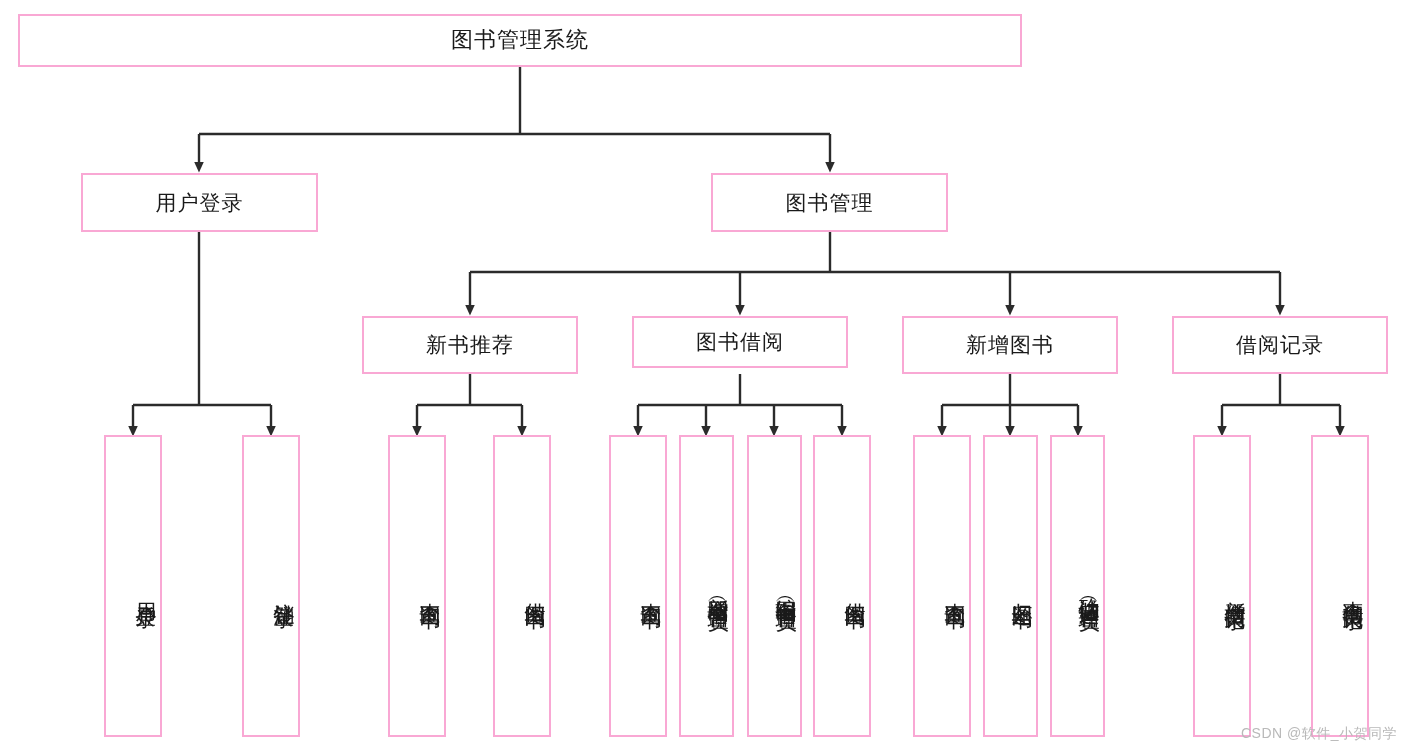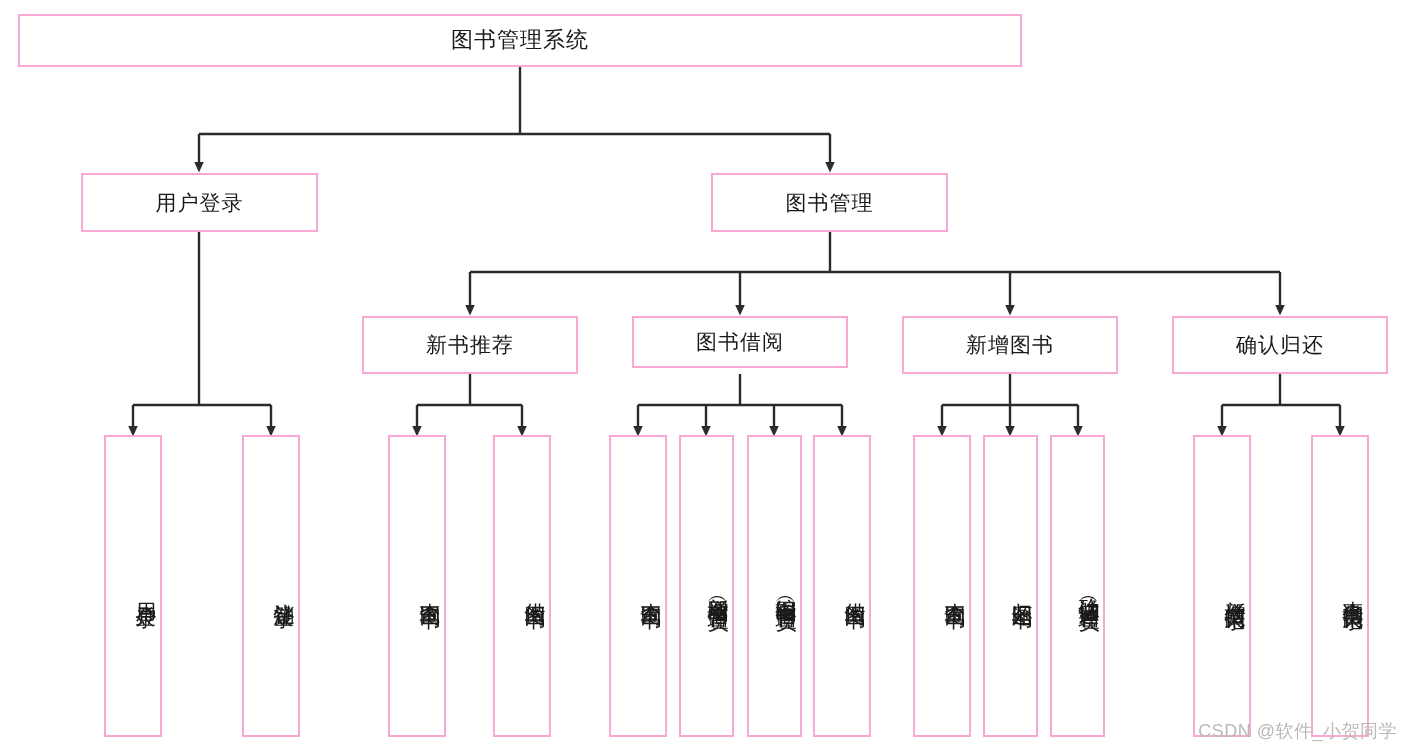--- a/index.html
+++ b/index.html
@@ -49,21 +49,21 @@
   }
   .node.vert .vtext{
     writing-mode:vertical-rl;
     text-orientation:upright;
     display:block;
   }
   .watermark{
     position:absolute;
     right:8px;
     bottom:4px;
-    font-size:18px;
+    font-size:14px;
     color:#b9b9b9;
     letter-spacing:0.5px;
     z-index:5;
     white-space:nowrap;
   }
 </style>
 </head>
 <body>
 
 <div id="stage">
@@ -132,21 +132,21 @@
   <div class="node horiz" style="left:362px;top:316px;width:216px;height:58px;justify-content:center;">
     <span>新书推荐</span>
   </div>
   <div class="node horiz" style="left:632px;top:316px;width:216px;height:52px;">
     <span>图书借阅</span>
   </div>
   <div class="node horiz" style="left:902px;top:316px;width:216px;height:58px;">
     <span>新增图书</span>
   </div>
   <div class="node horiz" style="left:1172px;top:316px;width:216px;height:58px;">
-    <span>确认归还</span>
+    <span>借阅记录</span>
   </div>
 
   <div class="node vert" style="left:104px;top:435px;width:58px;height:302px;">
     <span class="vtext">用户登录</span>
   </div>
   <div class="node vert" style="left:242px;top:435px;width:58px;height:302px;">
     <span class="vtext">注销登录</span>
   </div>
 
   <div class="node vert" style="left:388px;top:435px;width:58px;height:302px;">

